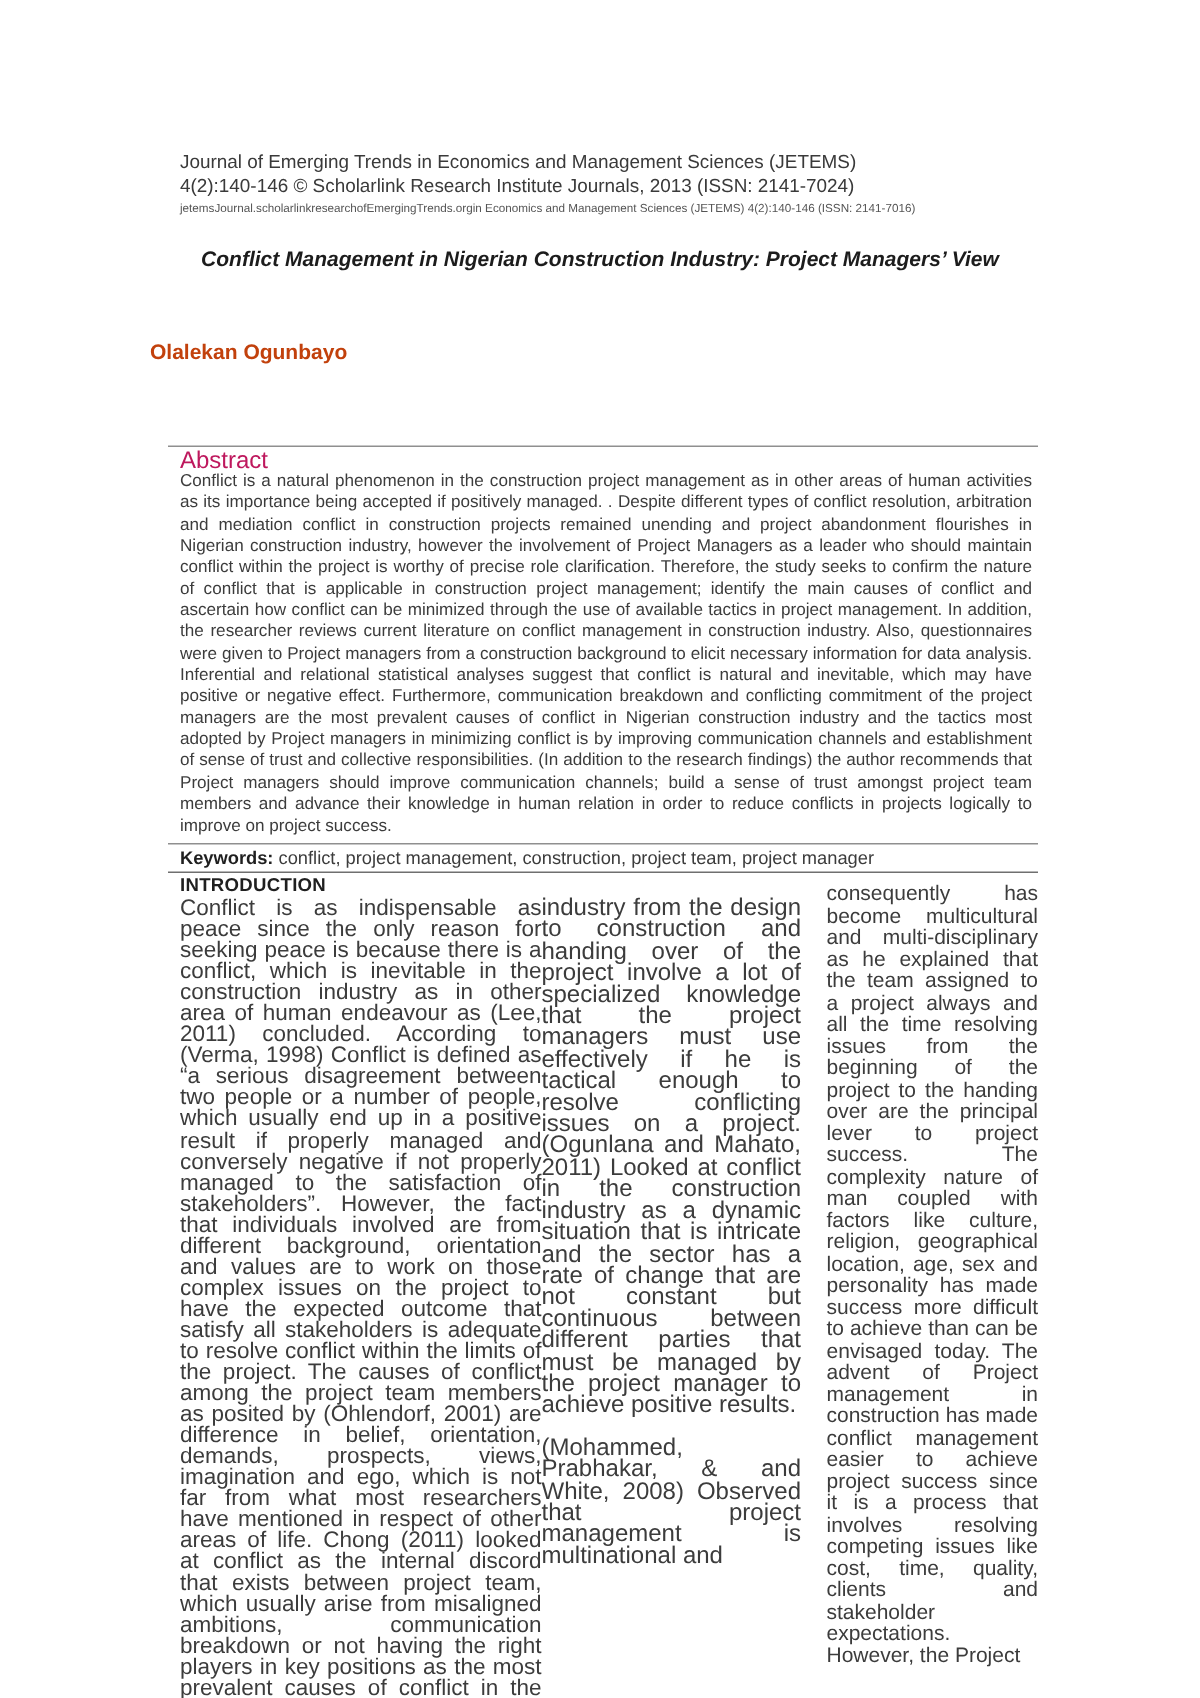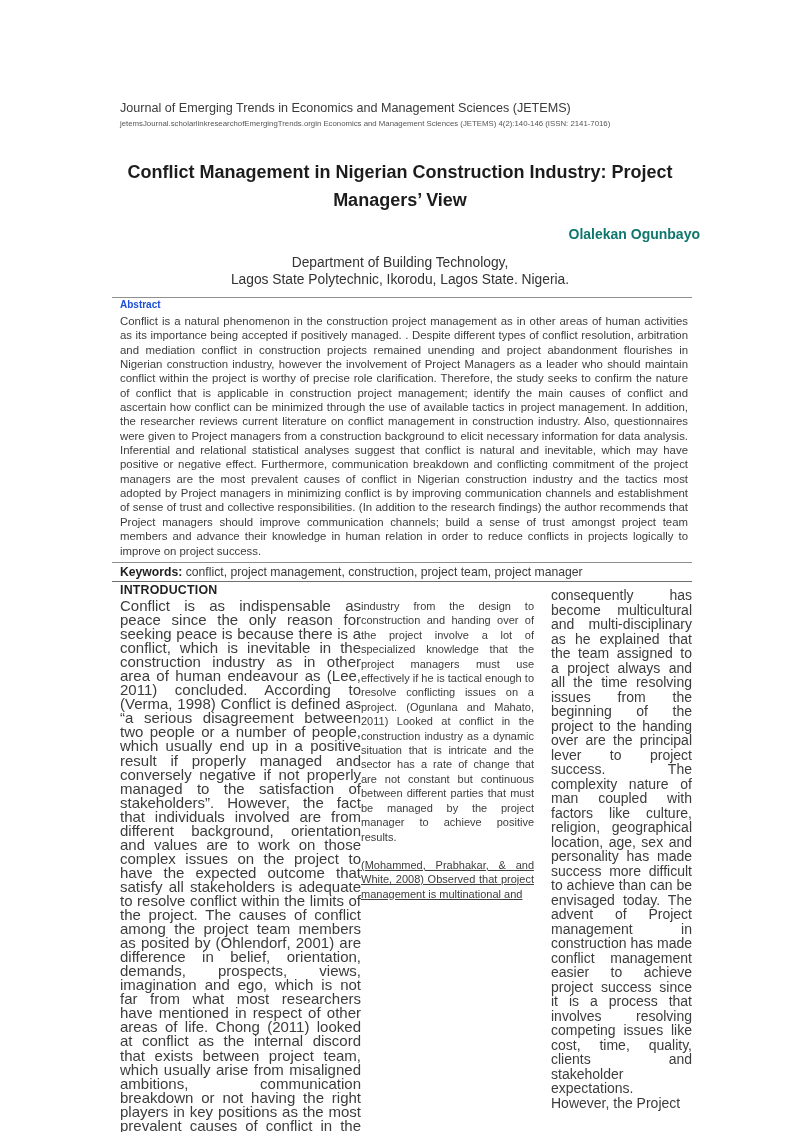--- a/index.html
+++ b/index.html
@@ -11,57 +11,57 @@
     color:#3c3c3c;
     overflow:hidden;
   }
   
   .masthead{position:absolute;left:120px;top:101px;width:572px;}
   .mh-line1,.mh-line2{font-size:12.6px;line-height:15.6px;color:#3a3a3a;}
   .mh-line3{font-size:7.8px;line-height:10px;color:#555;margin-top:2px;white-space:nowrap;}
   
   .paper-title{
     position:absolute;left:100px;top:158px;width:600px;margin:0;
-    text-align:center;font-size:18px;font-weight:bold;line-height:28px;color:#1c1c1c;
+    text-align:center;font-size:14px;font-weight:bold;line-height:28px;color:#1c1c1c;font-style:italic;
   }
   .author{
     position:absolute;left:100px;top:226px;width:600px;
-    text-align:right;font-size:14px;font-weight:bold;color:#0f766e;
+    text-align:left;font-size:14px;font-weight:bold;color:#c2410c;
   }
   .affiliation{
     position:absolute;left:100px;top:254px;width:600px;
     text-align:center;font-size:13.8px;line-height:17px;color:#333;
   }
   
   .rule{position:absolute;left:112px;width:580px;height:0;border-top:1px solid #8f8f8f;}
   .rule-abstract{top:297px;}
   .rule-kw-top{top:562px;}
   .rule-kw-bottom{top:581px;border-top-width:1.4px;border-top-color:#6f6f6f;}
   
   .abstract-heading{
     position:absolute;left:120px;top:299px;margin:0;
-    font-size:10px;font-weight:bold;color:#1d4ed8;
+    font-size:16px;font-weight:normal;color:#be185d;
   }
   .abstract-text{
     position:absolute;left:120px;top:314px;width:568px;margin:0;
     text-align:justify;font-size:11.4px;line-height:14.35px;color:#3c3c3c;
   }
   
   .keywords{position:absolute;left:120px;top:565px;width:568px;font-size:12.2px;color:#3c3c3c;}
   .kw-label{font-weight:bold;color:#1f1f1f;text-align:center;}
   
   .intro-heading{
     position:absolute;left:120px;top:583px;margin:0;
     font-size:12.4px;font-weight:bold;color:#1f1f1f;letter-spacing:.2px;
   }
   .col{position:absolute;text-align:justify;color:#3c3c3c;}
   .col p{margin:0;}
   .col1{left:120px;top:599px;width:241px;font-size:15px;line-height:14.05px;}
-  .col2{left:361px;top:599px;width:173px;font-size:11px;line-height:14.4px;}
-  .col2 .para2{margin-top:14px;text-decoration:underline;}
+  .col2{left:361px;top:599px;width:173px;font-size:16px;line-height:14.4px;}
+  .col2 .para2{margin-top:14px;}
   .col3{left:551px;top:588px;width:141px;font-size:14px;line-height:14.5px;}
   
   .watermark{
     position:absolute;left:321px;top:520px;
     display:flex;align-items:flex-start;
     z-index:5;pointer-events:none;
   }
   .wm-text{
     font-family:"DejaVu Sans", sans-serif;
     font-weight:bold;font-size:53px;line-height:1;
@@ -69,31 +69,28 @@
   }
   .wm-pencil{margin:0 -1px 0 1px;display:block;}
 </style>
 </head>
 <body>
 
 <div class="page">
 
   <header class="masthead">
     <div class="mh-line1">Journal of Emerging Trends in Economics and Management Sciences (JETEMS)</div>
+    <div class="mh-line2">4(2):140-146 © Scholarlink Research Institute Journals, 2013 (ISSN: 2141-7024)</div>
     <div class="mh-line3">jetemsJournal.scholarlinkresearchofEmergingTrends.orgin Economics and Management Sciences (JETEMS) 4(2):140-146 (ISSN: 2141-7016)</div>
   </header>
 
   <h1 class="paper-title">Conflict Management in Nigerian Construction Industry: Project Managers’ View</h1>
 
   <div class="author">Olalekan Ogunbayo</div>
 
-  <div class="affiliation">
-    <div>Department of Building Technology,</div>
-    <div>Lagos State Polytechnic, Ikorodu, Lagos State. Nigeria.</div>
-  </div>
 
   <div class="rule rule-abstract"></div>
 
   <h2 class="abstract-heading">Abstract</h2>
   <p class="abstract-text">Conflict is a natural phenomenon in the construction project management as in other areas of human activities as its importance being accepted if positively managed. . Despite different types of conflict resolution, arbitration and mediation conflict in construction projects remained unending and project abandonment flourishes in Nigerian construction industry, however the involvement of Project Managers as a leader who should maintain conflict within the project is worthy of precise role clarification. Therefore, the study seeks to confirm the nature of conflict that is applicable in construction project management; identify the main causes of conflict and ascertain how conflict can be minimized through the use of available tactics in project management. In addition, the researcher reviews current literature on conflict management in construction industry. Also, questionnaires were given to Project managers from a construction background to elicit necessary information for data analysis. Inferential and relational statistical analyses suggest that conflict is natural and inevitable, which may have positive or negative effect. Furthermore, communication breakdown and conflicting commitment of the project managers are the most prevalent causes of conflict in Nigerian construction industry and the tactics most adopted by Project managers in minimizing conflict is by improving communication channels and establishment of sense of trust and collective responsibilities. (In addition to the research findings) the author recommends that Project managers should improve communication channels; build a sense of trust amongst project team members and advance their knowledge in human relation in order to reduce conflicts in projects logically to improve on project success.</p>
 
   <div class="rule rule-kw-top"></div>
 
   <div class="keywords">
     <span class="kw-label">Keywords:</span><span> conflict, project management, construction, project team, project manager</span>

